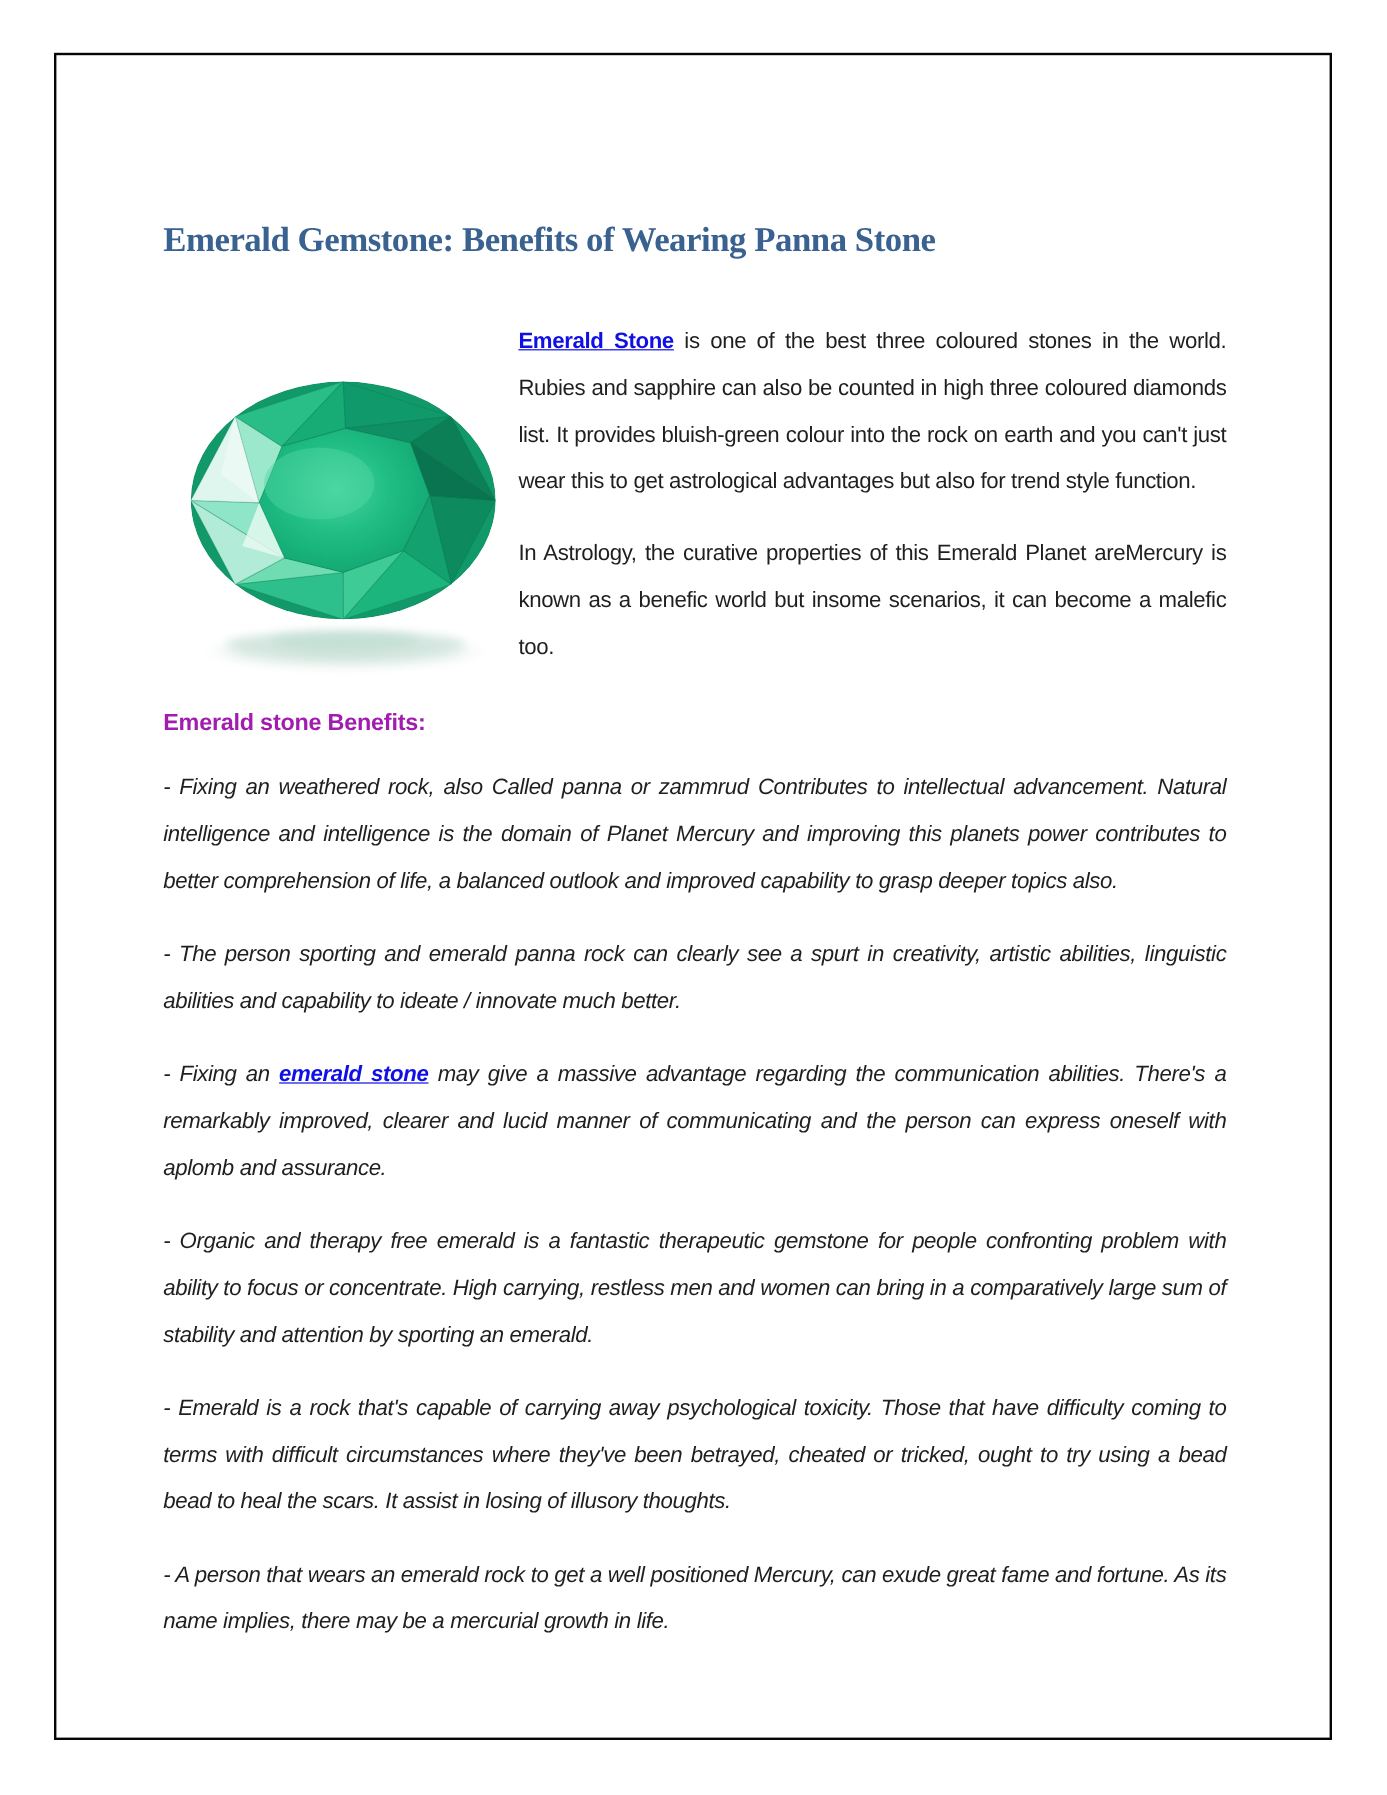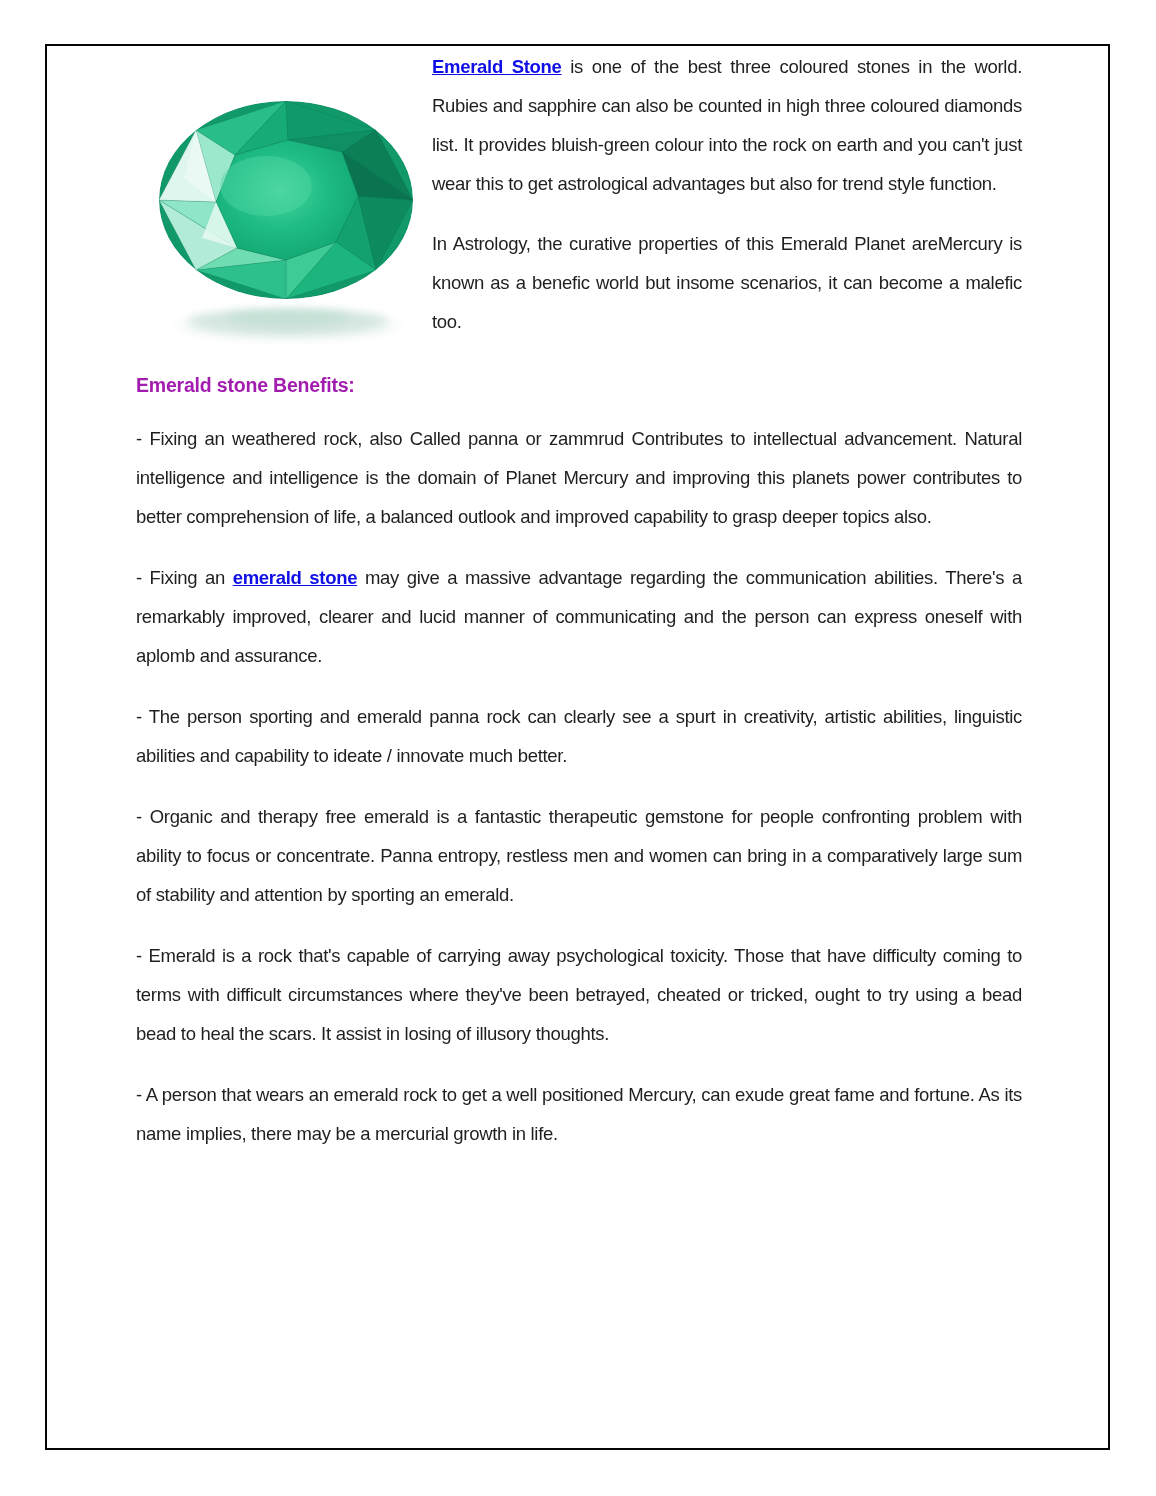--- a/index.html
+++ b/index.html
@@ -62,35 +62,36 @@
   }
   .intro-text p.para + p.para { margin-top: 21px; }
   h2.benefits-heading {
     margin: 25px 0 0 0;
     font-size: 19.5px;
     line-height: 24px;
     font-weight: bold;
     color: #a21caf;
     letter-spacing: -0.2px;
   }
-  .benefits p.para { margin-top: 22px; }
+  .benefits p.para { margin-top: 22px; font-style: italic; }
   a.doclink {
     color: #0f0fe6;
     font-weight: bold;
     text-decoration: underline;
     cursor: pointer;
   }
 </style>
 </head>
 <body>
 
 <div class="page-border"></div>
 
 <div class="content">
 
+  <h1 class="title">Emerald Gemstone: Benefits of Wearing Panna Stone</h1>
 
   <div class="intro-row">
     <div class="gem-col">
 
       <svg width="270" height="250" viewBox="0 0 270 250" aria-hidden="true">
         <defs>
           <radialGradient id="tableG" cx="45%" cy="42%" r="70%">
             <stop offset="0%" stop-color="#49d6a0"></stop>
             <stop offset="45%" stop-color="#1fbd85"></stop>
             <stop offset="100%" stop-color="#0fa06c"></stop>
@@ -145,25 +146,25 @@
       <p class="para"><a class="doclink" href="#">Emerald Stone</a><span> is one of the best three coloured stones in the world.  Rubies and sapphire can also be counted in high three coloured diamonds list.   It provides bluish-green colour into the rock on earth and you can't just wear this to get astrological advantages but also for trend style function.</span></p>
       <p class="para">In Astrology, the curative properties of this Emerald Planet areMercury is known as a benefic world but insome scenarios, it can become a malefic too.</p>
     </div>
   </div>
 
   <div class="benefits">
     <h2 class="benefits-heading">Emerald stone Benefits:</h2>
 
     <p class="para">- Fixing an weathered rock, also Called panna or zammrud Contributes to intellectual advancement.  Natural intelligence and intelligence is the domain of Planet Mercury and improving this planets power contributes to better comprehension of life, a balanced outlook and improved capability to grasp deeper topics also.</p>
 
+    <p class="para">- The person sporting and emerald panna rock can clearly see a spurt in creativity, artistic abilities, linguistic abilities and capability to ideate / innovate much better.</p>
+
     <p class="para"><span>- Fixing an </span><a class="doclink" href="#">emerald stone</a><span> may give a massive advantage regarding the communication abilities.  There's a remarkably improved, clearer and lucid manner of communicating and the person can express oneself with aplomb and assurance.</span></p>
 
-    <p class="para">- The person sporting and emerald panna rock can clearly see a spurt in creativity, artistic abilities, linguistic abilities and capability to ideate / innovate much better.</p>
 
-
-    <p class="para">- Organic and therapy free emerald is a fantastic therapeutic gemstone for people confronting problem with ability to focus or concentrate.   Panna entropy, restless men and women can bring in a comparatively large sum of stability and attention by sporting an emerald.</p>
+    <p class="para">- Organic and therapy free emerald is a fantastic therapeutic gemstone for people confronting problem with ability to focus or concentrate.   High carrying, restless men and women can bring in a comparatively large sum of stability and attention by sporting an emerald.</p>
 
     <p class="para">- Emerald is a rock that's capable of carrying away psychological toxicity.  Those that have difficulty coming to terms with difficult circumstances where they've been betrayed, cheated or tricked, ought to try using a bead bead to heal the scars.  It assist in losing of illusory thoughts.</p>
 
     <p class="para">- A person that wears an emerald rock to get a well positioned Mercury, can exude great fame and fortune.  As its name implies, there may be a mercurial growth in life.</p>
   </div>
 
 </div>
 
 </body></html>

